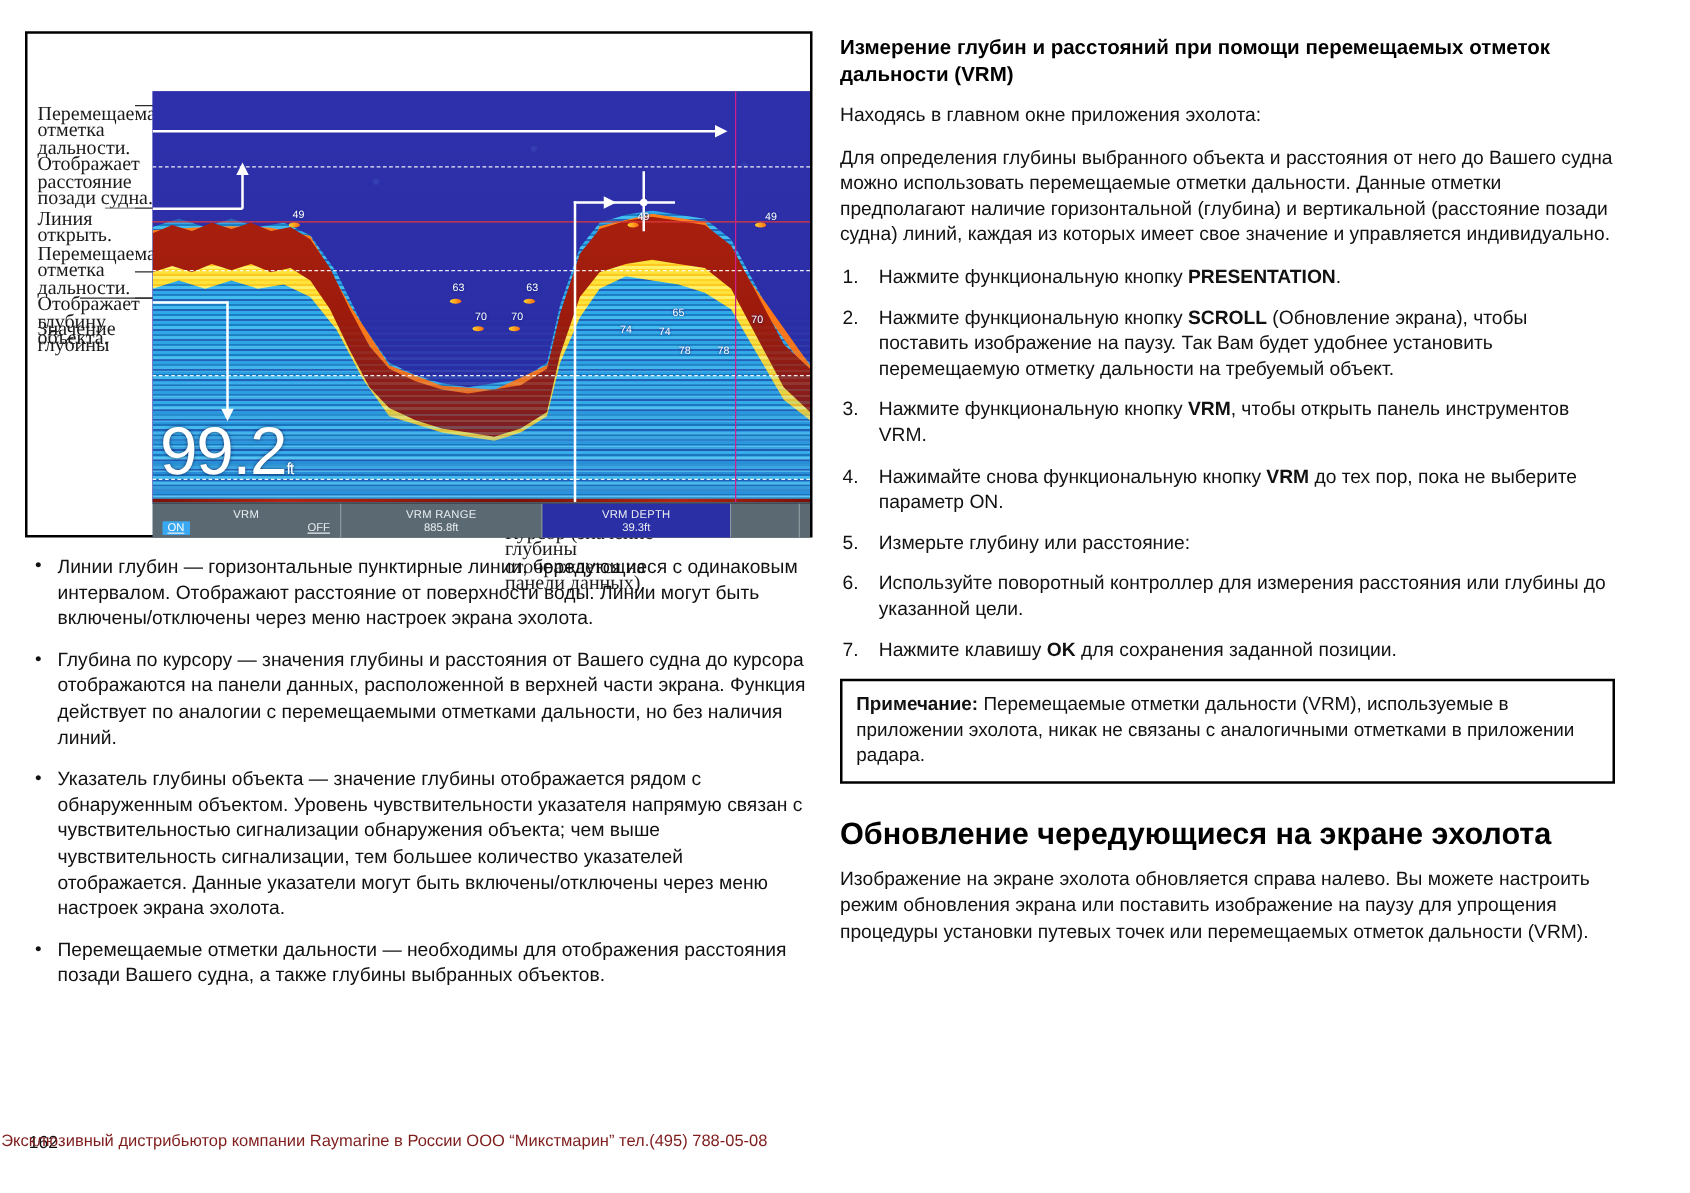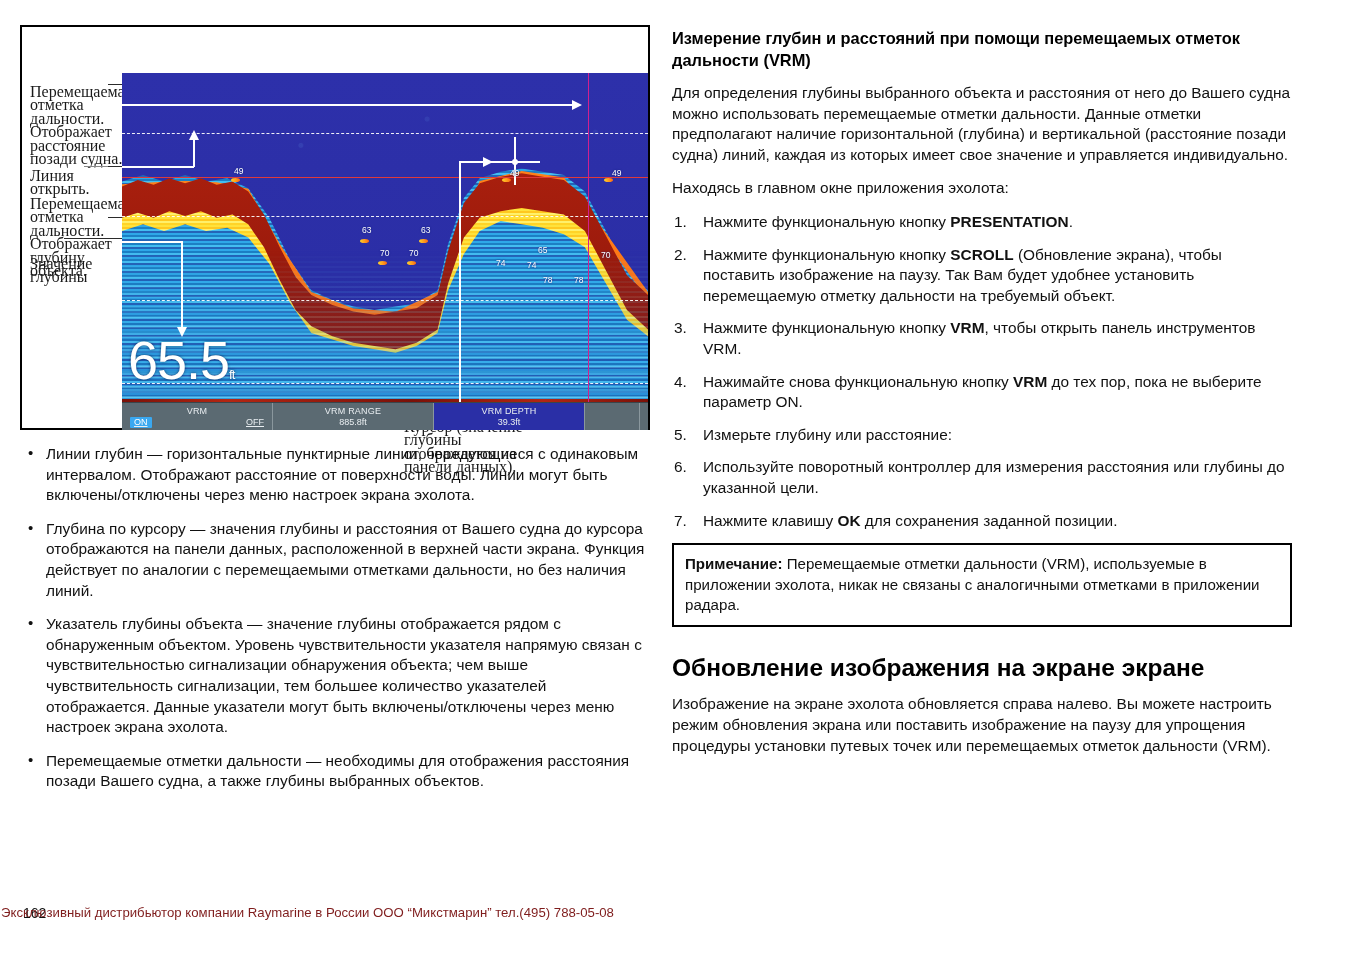--- a/index.html
+++ b/index.html
@@ -326,21 +326,21 @@
         <div class="tgt" style="left:287px;top:175px;">70</div>
 
         <div class="tgt" style="left:479px;top:177px;">70</div>
         <div class="tgt" style="left:416px;top:172px;">65</div>
         <div class="tgt" style="left:374px;top:185px;">74</div>
         <div class="tgt" style="left:405px;top:187px;">74</div>
         <div class="tgt" style="left:421px;top:202px;">78</div>
         <div class="tgt" style="left:452px;top:202px;">78</div>
 
         <div class="depth-readout">
-          <span>65.5</span><span class="unit">ft</span>
+          <span>99.2</span><span class="unit">ft</span>
         </div>
       </div>
 
       <div class="softbar">
         <div class="sk sk-vrm">
           <div class="t">VRM</div>
           <div class="row">
             <span class="onbadge">ON</span>
             <span>OFF</span>
           </div>
@@ -363,22 +363,22 @@
       <li>Линии глубин — горизонтальные пунктирные линии, чередующиеся с одинаковым интервалом. Отображают расстояние от поверхности воды. Линии могут быть включены/отключены через меню настроек экрана эхолота.</li>
       <li>Глубина по курсору — значения глубины и расстояния от Вашего судна до курсора отображаются на панели данных, расположенной в верхней части экрана. Функция действует по аналогии с перемещаемыми отметками дальности, но без наличия линий.</li>
       <li>Указатель глубины объекта — значение глубины отображается рядом с обнаруженным объектом. Уровень чувствительности указателя напрямую связан с чувствительностью сигнализации обнаружения объекта; чем выше чувствительность сигнализации, тем большее количество указателей отображается. Данные указатели могут быть включены/отключены через меню настроек экрана эхолота.</li>
       <li>Перемещаемые отметки дальности — необходимы для отображения расстояния позади Вашего судна, а также глубины выбранных объектов.</li>
     </ul>
   </div>
 
   <div class="right-col">
 
     <h2 class="sec">Измерение глубин и расстояний при помощи перемещаемых отметок дальности (VRM)</h2>
+    <p class="para">Находясь в главном окне приложения эхолота:</p>
     <p class="para">Для определения глубины выбранного объекта и расстояния от него до Вашего судна можно использовать перемещаемые отметки дальности. Данные отметки предполагают наличие горизонтальной (глубина) и вертикальной (расстояние позади судна) линий, каждая из которых имеет свое значение и управляется индивидуально.</p>
-    <p class="para">Находясь в главном окне приложения эхолота:</p>
 
     <ol class="steps">
       <li>
         <span>Нажмите функциональную кнопку </span><b>PRESENTATION</b><span>.</span>
       </li>
       <li>
         <span>Нажмите функциональную кнопку </span><b>SCROLL</b><span> (Обновление экрана), чтобы поставить изображение на паузу. Так Вам будет удобнее установить перемещаемую отметку дальности на требуемый объект.</span>
       </li>
       <li>
         <span>Нажмите функциональную кнопку </span><b>VRM</b><span>, чтобы открыть панель инструментов VRM.</span>
@@ -394,21 +394,21 @@
       </li>
       <li>
         <span>Нажмите клавишу </span><b>OK</b><span> для сохранения заданной позиции.</span>
       </li>
     </ol>
 
     <div class="note">
       <b>Примечание:</b><span> Перемещаемые отметки дальности (VRM), используемые в приложении эхолота, никак не связаны с аналогичными отметками в приложении радара.</span>
     </div>
 
-    <h1 class="big">Обновление изображения на экране экране</h1>
+    <h1 class="big">Обновление чередующиеся на экране эхолота</h1>
     <p class="para">Изображение на экране эхолота обновляется справа налево. Вы можете настроить режим обновления экрана или поставить изображение на паузу для упрощения процедуры установки путевых точек или перемещаемых отметок дальности (VRM).</p>
   </div>
 
   <div class="footer">
     <div class="pgnum">162</div>
     <div class="fcenter">Эксклюзивный дистрибьютор компании Raymarine в России ООО “Микстмарин” тел.(495) 788-05-08</div>
   </div>
 
 </div>
 

